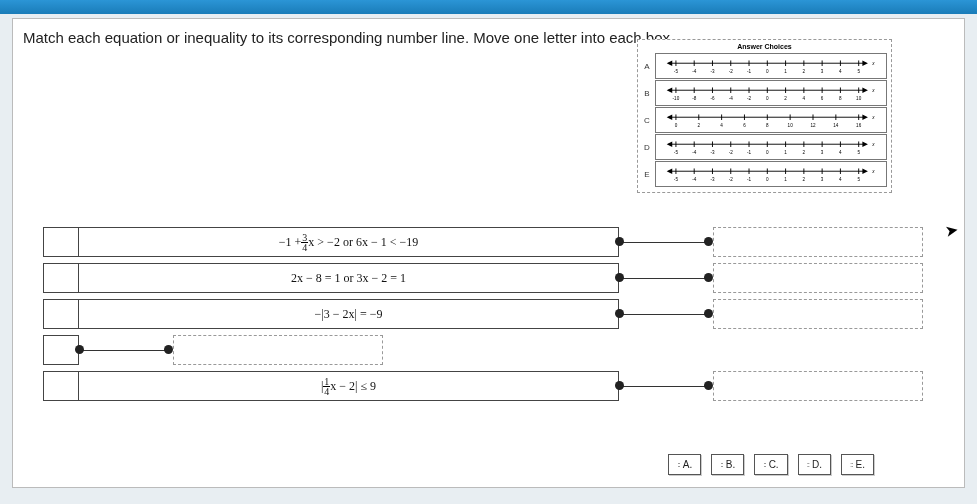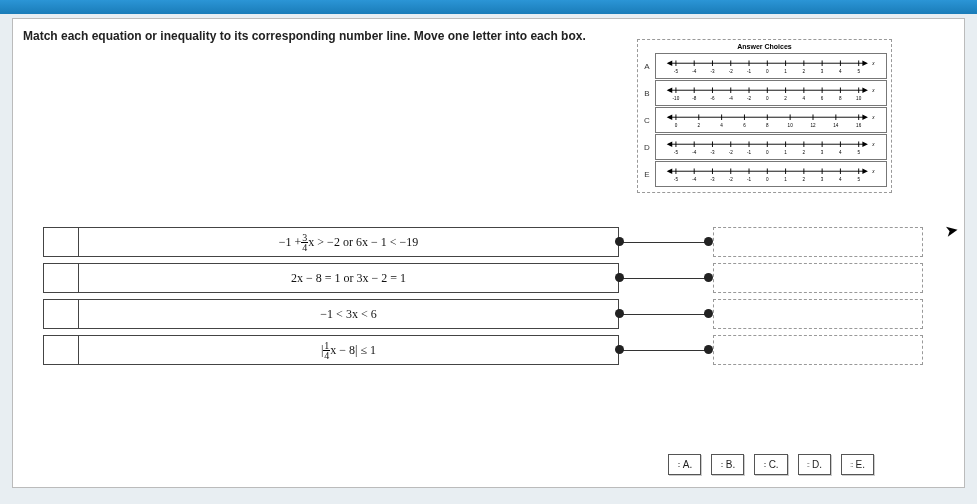--- a/index.html
+++ b/index.html
@@ -20,23 +20,23 @@
     padding: 4px 12px;
   }
   .white-panel {
     background: #fff;
     border: 1px solid #bbb;
     padding: 10px 10px 16px 10px;
     position: relative;
     min-height: 470px;
   }
   .instructions {
-    font-size: 12px;
+    font-size: 15px;
     color: #222;
-    font-weight: bold;
+    font-weight: normal;
     margin-bottom: 6px;
   }
   
   .answer-choices {
     position: absolute;
     right: 72px;
     top: 20px;
     border: 1px dashed #999;
     background: #fff;
     width: 255px;
@@ -354,40 +354,48 @@
       <div class="eq-row">
         <div class="dropbox"></div>
         <div class="eq-bar">2x − 8 = 1 or 3x − 2 = 1</div>
         <div class="connector">
             <span class="dot left"></span>
             <span class="dot right"></span>
           </div>
         <div class="drop-target"></div>
       </div>
 
-
       <div class="eq-row">
         <div class="dropbox"></div>
-        <div class="eq-bar">−1 &lt; 3x &lt; 6</div>
+        <div class="eq-bar">−|3 − 2x| = −9</div>
+        <div class="connector">
+            <span class="dot left"></span>
+            <span class="dot right"></span>
+          </div>
+        <div class="drop-target"></div>
+      </div>
+
+      <div class="eq-row">
+        <div class="dropbox"></div>
         <div class="connector">
             <span class="dot left"></span>
             <span class="dot right"></span>
           </div>
         <div class="drop-target"></div>
       </div>
 
       <div class="eq-row">
         <div class="dropbox"></div>
         <div class="eq-bar">
           <span>|</span>
           <span class="frac">
               <span class="n">1</span>
               <span class="d">4</span>
             </span>
-          <span>x − 8| ≤ 1</span>
+          <span>x − 2| ≤ 9</span>
         </div>
         <div class="connector">
             <span class="dot left"></span>
             <span class="dot right"></span>
           </div>
         <div class="drop-target"></div>
       </div>
     </div>
 
     <div class="chips">

